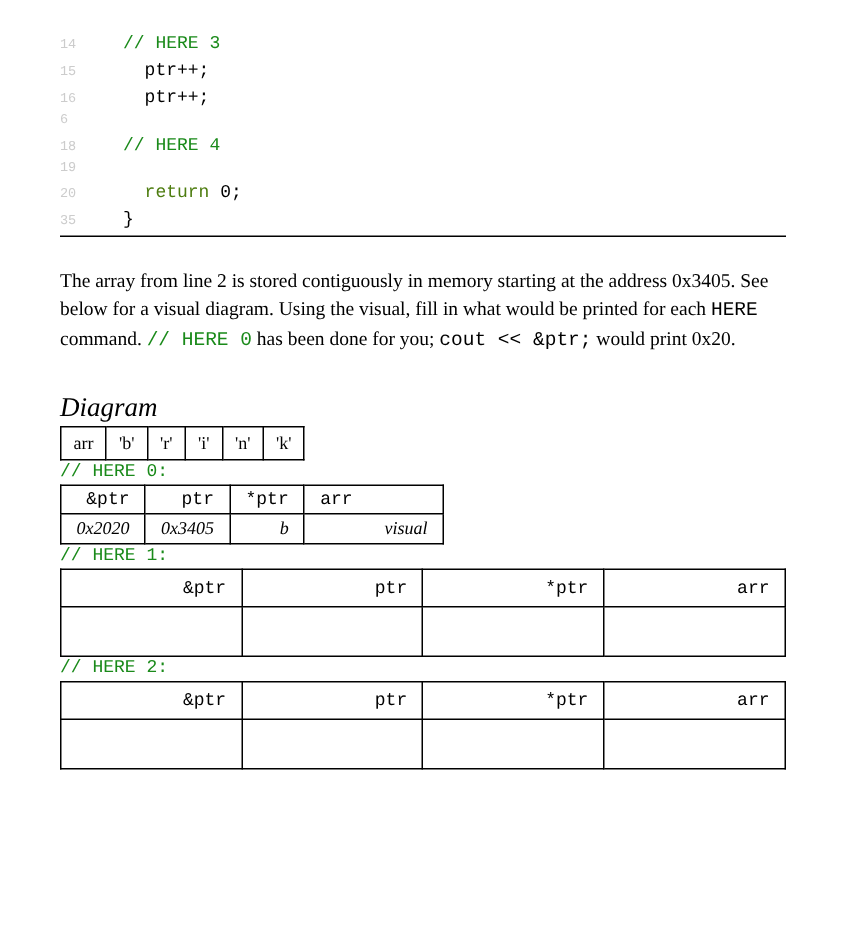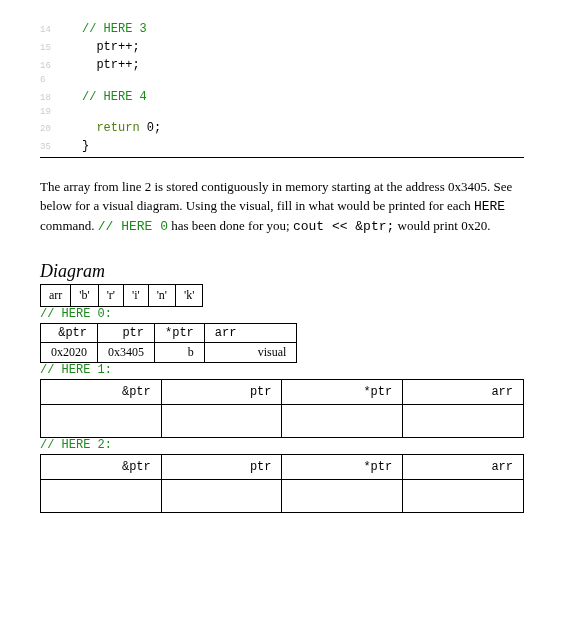--- a/index.html
+++ b/index.html
@@ -67,21 +67,21 @@
     text-align: center;
     padding: 3px 8px;
   }
   .section-label {
     font-family: 'Courier New', monospace;
     color: #1a8a1a;
     font-size: 12px;
     margin-bottom: 2px;
   }
   .here-table th { font-family: 'Courier New', monospace; }
-  .here-table td { font-family: Georgia, serif; }
+  .here-table td { font-style: italic; font-family: Georgia, serif; }
   .here-table-wide th, .here-table-wide td {
     width: 100px;
     height: 18px;
   }
   .here-table-wide td { height: 26px; }
   .here0 th, .here0 td { padding: 2px 10px; }
 </style>
 </head>
 <body>
 

